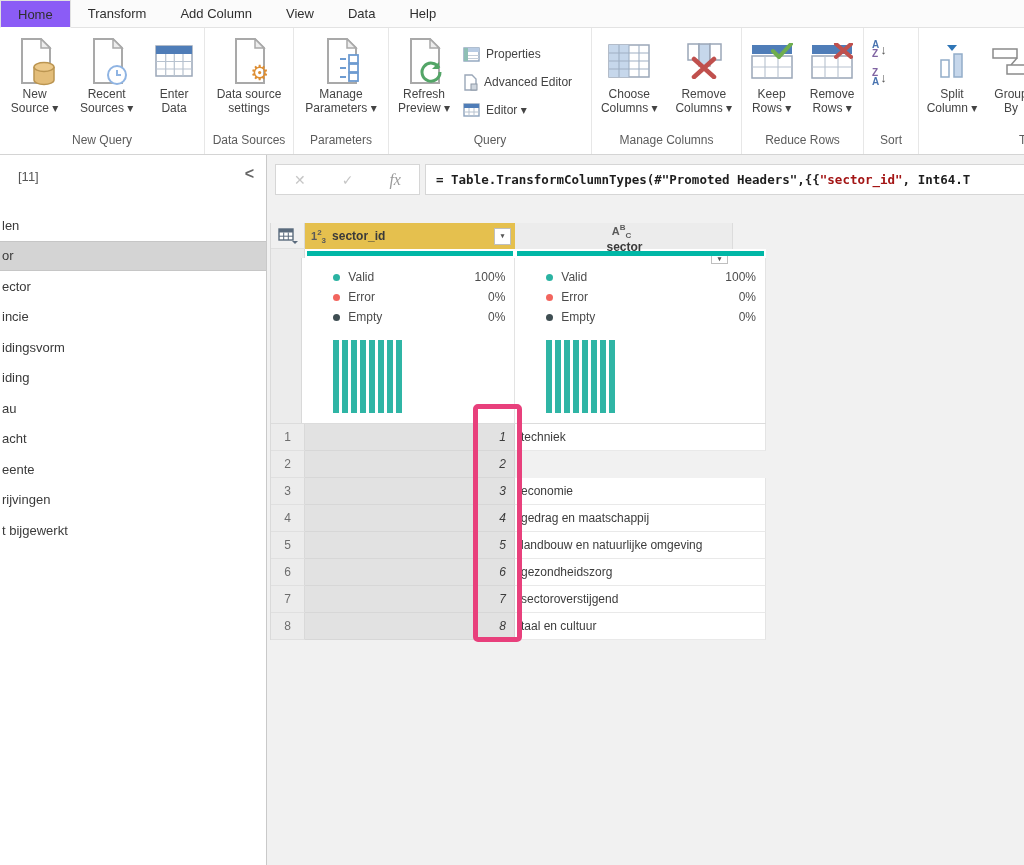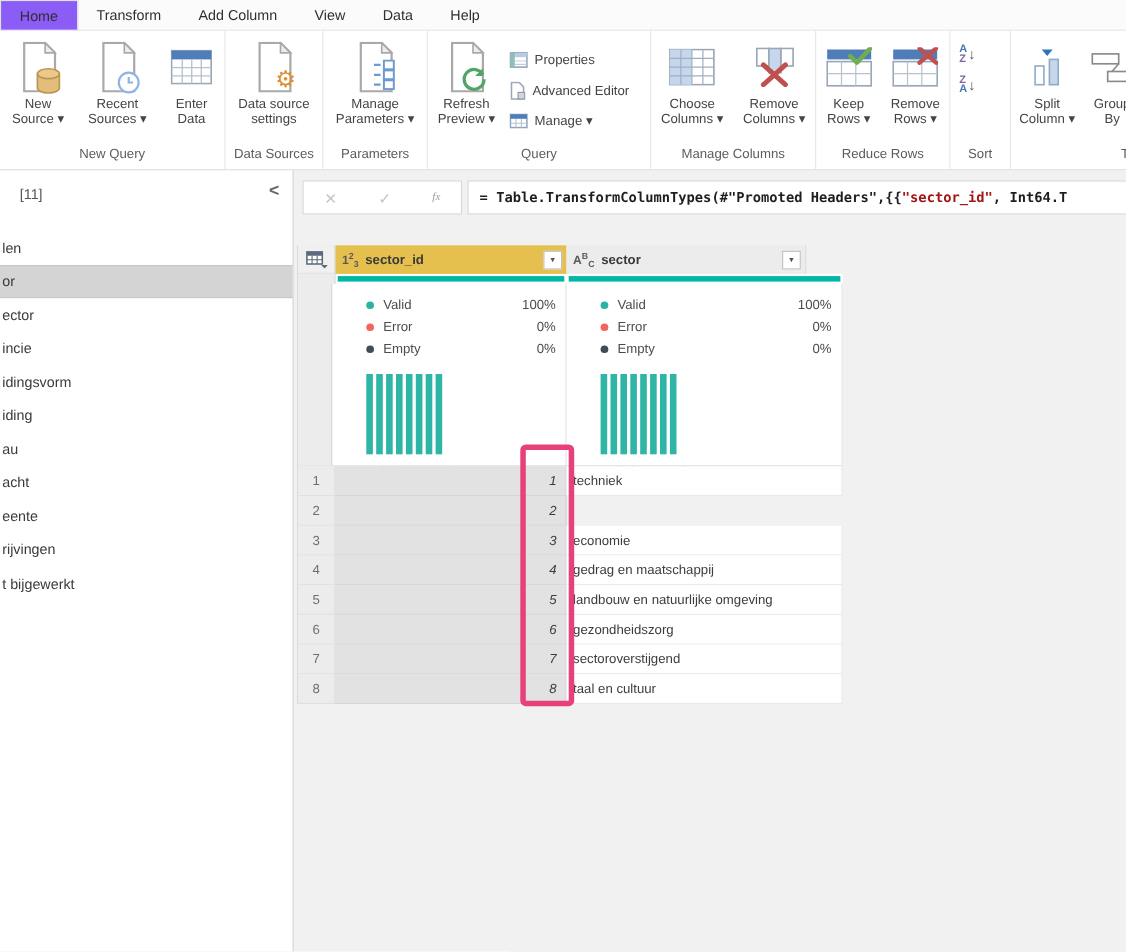--- a/index.html
+++ b/index.html
@@ -39,31 +39,31 @@
   .qp-collapse { position:absolute; right:12px; top:10px; font-size:16px; font-weight:bold; color:#666; cursor:default; }
   .qp-items { position:absolute; left:0; top:55px; width:100%; }
   .qp-item { height:30.5px; display:flex; align-items:center; padding-left:2px; font-size:13px; color:#3a3a3a; cursor:default; }
   .qp-item.selected { background:#d4d4d4; border-top:1px solid #c6c6c6; border-bottom:1px solid #c6c6c6; }
 
   .main { flex:1; background:#f1f1f1; position:relative; }
 
   
   .fb-buttons { position:absolute; left:8px; top:9px; width:145px; height:31px; background:#fff; border:1px solid #d6d6d6; display:flex; align-items:center; justify-content:space-around; }
   .fb-x, .fb-check { color:#c6c6c6; font-size:14px; cursor:default; }
-  .fb-fx { font-family:"Liberation Serif", serif; font-style:italic; font-size:10px; color:#9a9a9a; cursor:default; }
+  .fb-fx { font-family:"Liberation Serif", serif; font-style:italic; font-size:16px; color:#9a9a9a; cursor:default; }
   .fb-input { position:absolute; left:158px; top:9px; right:0; height:31px; background:#fff; border:1px solid #d6d6d6; border-right:none; display:flex; align-items:center; padding-left:10px; font-family:"DejaVu Sans Mono", monospace; font-size:12.5px; font-weight:600; color:#1e1e1e; white-space:pre; overflow:hidden; }
   .code-str { color:#a31515; }
 
   
   .grid { position:absolute; left:3px; top:68px; width:496px; border-left:1px solid #dadada; }
   .g-hrow { display:flex; height:26px; }
   .g-corner { width:34px; background:#f0f0f0; border-right:1px solid #d9d9d9; border-bottom:1px solid #e0e0e0; display:flex; align-items:center; justify-content:center; cursor:default; }
   .g-h { display:flex; align-items:center; padding:0 4px 0 6px; font-size:12px; font-weight:bold; color:#3a3a3a; cursor:default; }
   .g-h1 { width:210px; background:#e5c04e; }
-  .g-h2 { width:218px; background:#ececec; border-right:1px solid #dcdcdc; }
+  .g-h2 { width:218px; background:#ececec; border-right:1px solid #dcdcdc;flex-direction:column; }
   .typeicon { font-size:11px; font-weight:bold; color:#5a5a5a; margin-right:6px; white-space:nowrap; }
   .typeicon .sup { font-size:8px; vertical-align:super; }
   .typeicon .sub { font-size:8px; vertical-align:sub; }
   .dropbox { margin-left:auto; width:17px; height:17px; background:#fff; border:1px solid #bfbfbf; display:flex; align-items:center; justify-content:center; font-size:7px; color:#555; cursor:default; }
   .g-qrow { display:flex; height:9px; background:#fff; }
   .g-qgutter { width:34px; background:#ececec; border-right:1px solid #d9d9d9; }
   .g-q { padding:2px 2px; } .g-q1 { width:210px; } .g-q2 { width:251px; }
   .qbar { height:5px; background:#00b7a6; }
   .g-srow { display:flex; height:166px; background:#fff; border-bottom:1px solid #dcdcdc;gap:18px; }
   .g-sgutter { width:34px; background:#ececec; border-right:1px solid #d9d9d9; }
@@ -224,21 +224,21 @@
               <rect x="8" y="10" width="6" height="6" fill="#cfd6de" stroke="#8d98a6" stroke-width="1"></rect>
             </svg>
           <span>Advanced Editor</span>
         </div>
         <div class="rsmall">
           <svg width="17" height="14" viewBox="0 0 17 14">
               <rect x="1" y="1" width="15" height="12" fill="#fff" stroke="#8ea3bd" stroke-width="1.4"></rect>
               <rect x="1" y="1" width="15" height="4" fill="#4f7db8"></rect>
               <path d="M6 5 V13 M11 5 V13 M1 9 H16" stroke="#b7c2cf" stroke-width="1"></path>
             </svg>
-          <span>Manage ▾</span>
+          <span>Editor ▾</span>
         </div>
       </div>
     </div>
     <div class="rlabel">Query</div>
   </div>
 
   <div class="rgroup" style="width:150px">
     <div class="ritems">
       <div class="rbtn">
         <div class="ric">

